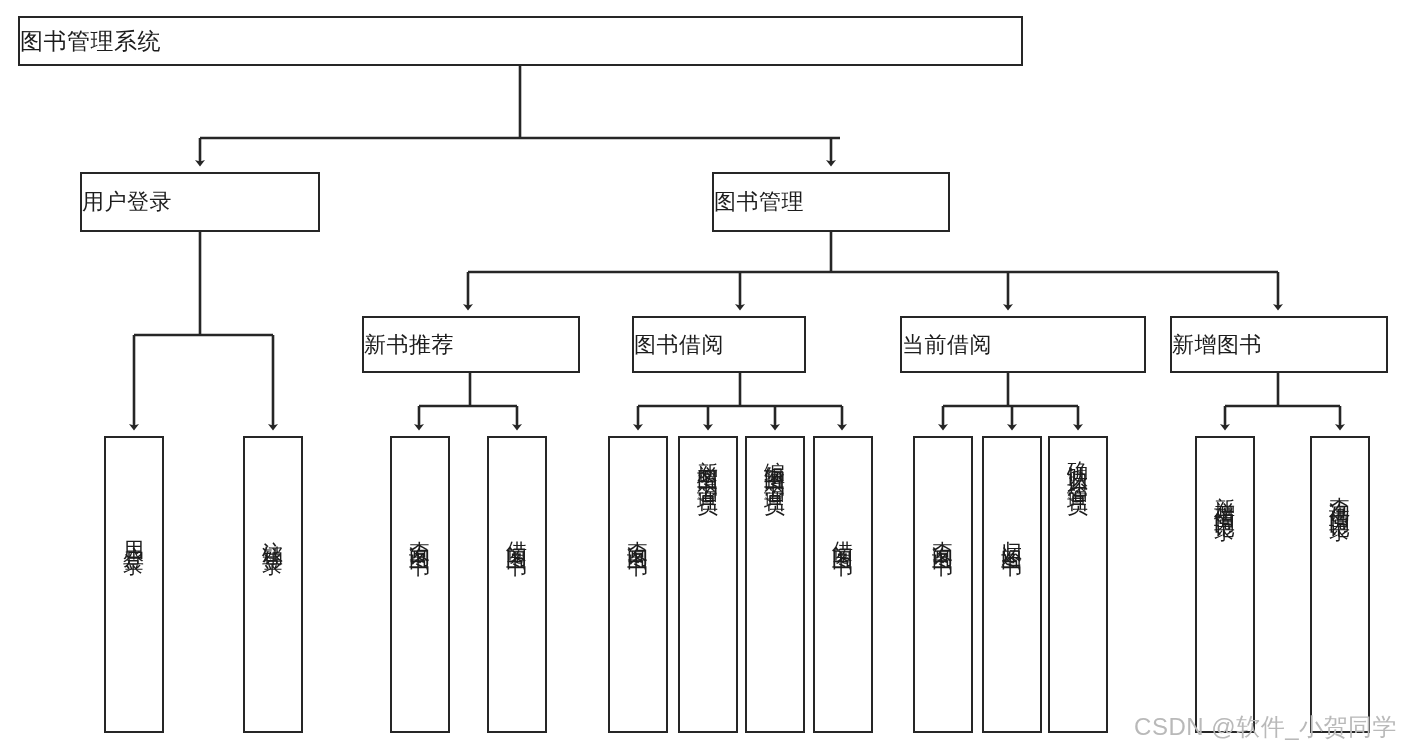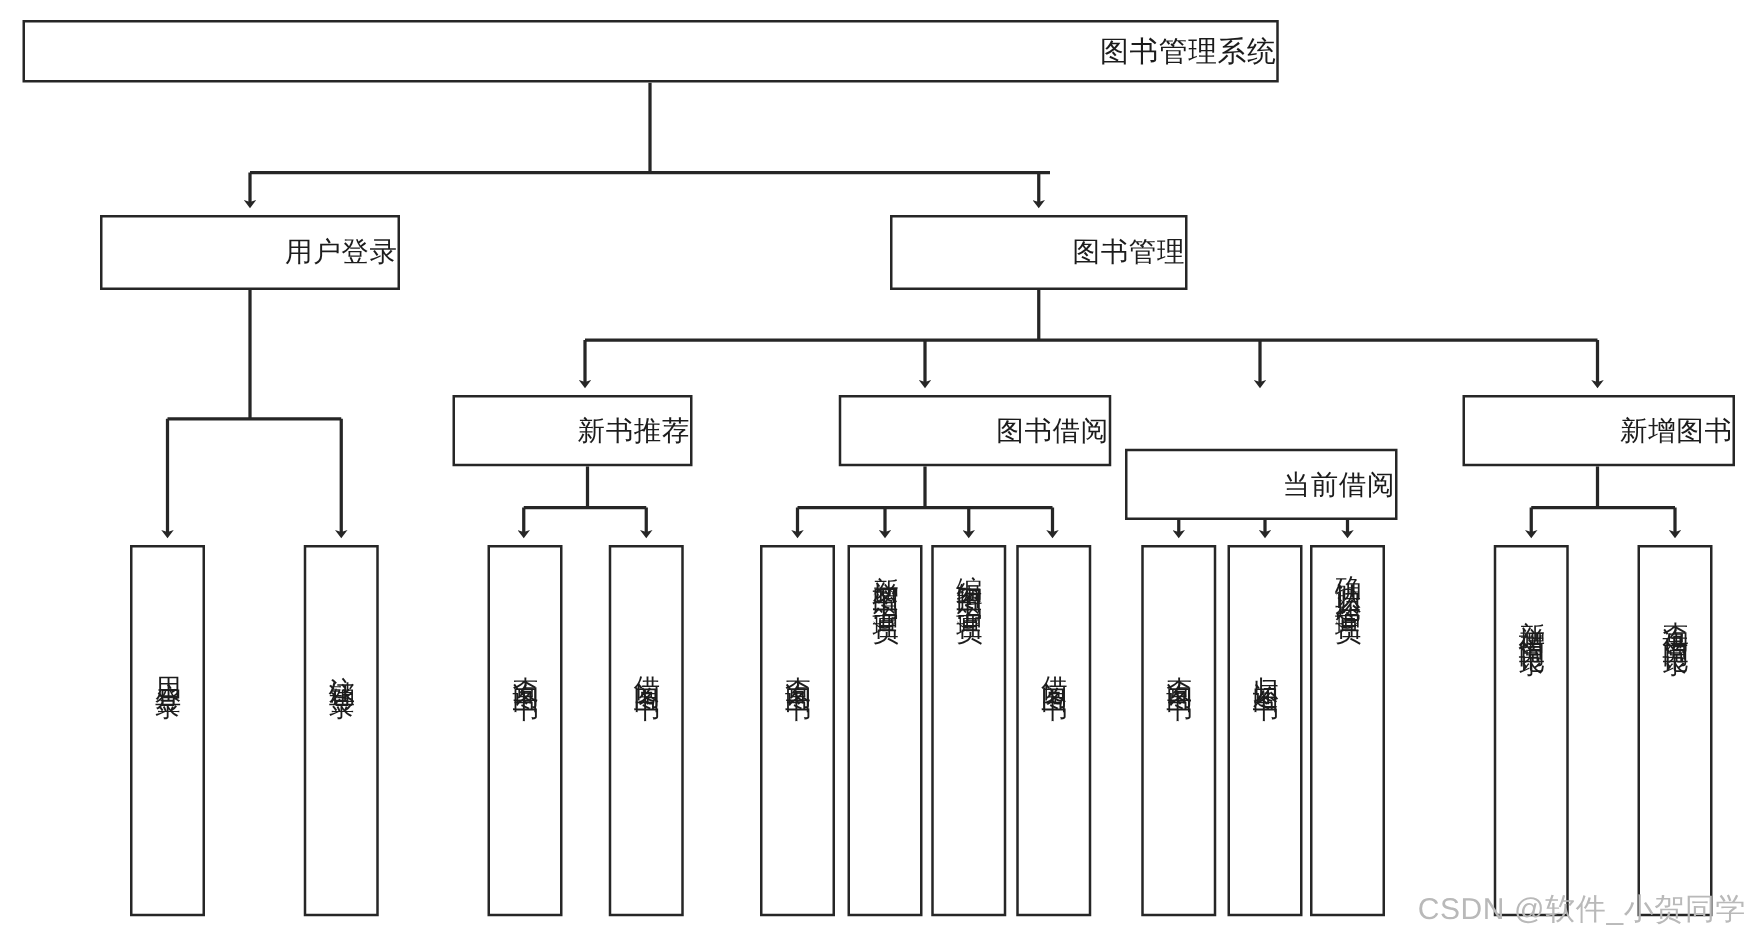--- a/index.html
+++ b/index.html
@@ -26,21 +26,21 @@
     height: 747px;
     pointer-events: none;
   }
   .node {
     position: absolute;
     box-sizing: border-box;
     border: 2.5px solid #262626;
     background: #ffffff;
     display: flex;
     align-items: center;
-    justify-content: flex-end;
+    justify-content: flex-start;
     font-size: 22px;
     line-height: 1.25;
     letter-spacing: 0.5px;
     color: #1c1c1c;
     white-space: nowrap;
   }
   .node.root {
     font-size: 23px;
   }
   .node.leaf {
@@ -128,27 +128,27 @@
     <span>图书管理系统</span>
   </div>
 
   <div class="node" style="left:80px; top:172px; width:240px; height:60px;">
     <span>用户登录</span>
   </div>
   <div class="node" style="left:712px; top:172px; width:238px; height:60px;">
     <span>图书管理</span>
   </div>
 
-  <div class="node" style="left:362px; top:316px; width:192px; height:57px;">
+  <div class="node" style="left:362px; top:316px; width:218px; height:57px;">
     <span>新书推荐</span>
   </div>
-  <div class="node" style="left:632px; top:316px; width:218px; height:57px;margin-left:39px;">
+  <div class="node" style="left:632px; top:316px; width:174px; height:57px;">
     <span>图书借阅</span>
   </div>
-  <div class="node" style="left:900px; top:316px; width:218px; height:57px;margin-top:43px;">
+  <div class="node" style="left:900px; top:316px; width:246px; height:57px;">
     <span>当前借阅</span>
   </div>
   <div class="node" style="left:1170px; top:316px; width:218px; height:57px;">
     <span>新增图书</span>
   </div>
 
   <div class="node leaf leaf-mid" style="left:104px; top:436px; width:60px; height:297px; padding-top:86px;">
     <span class="vtext">用户登录</span>
   </div>
   <div class="node leaf leaf-mid" style="left:243px; top:436px; width:60px; height:297px; padding-top:86px;">

